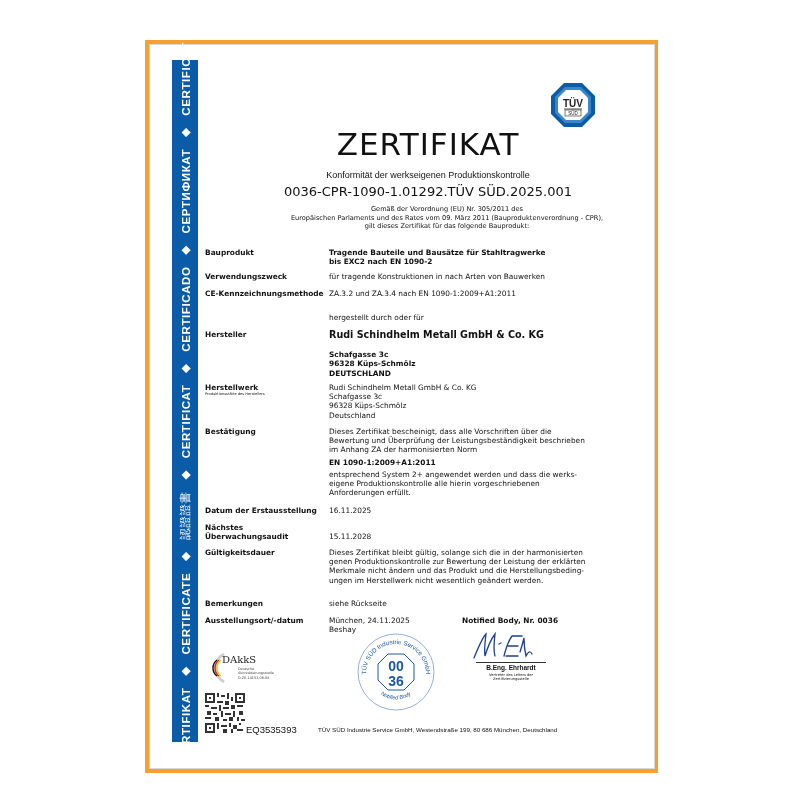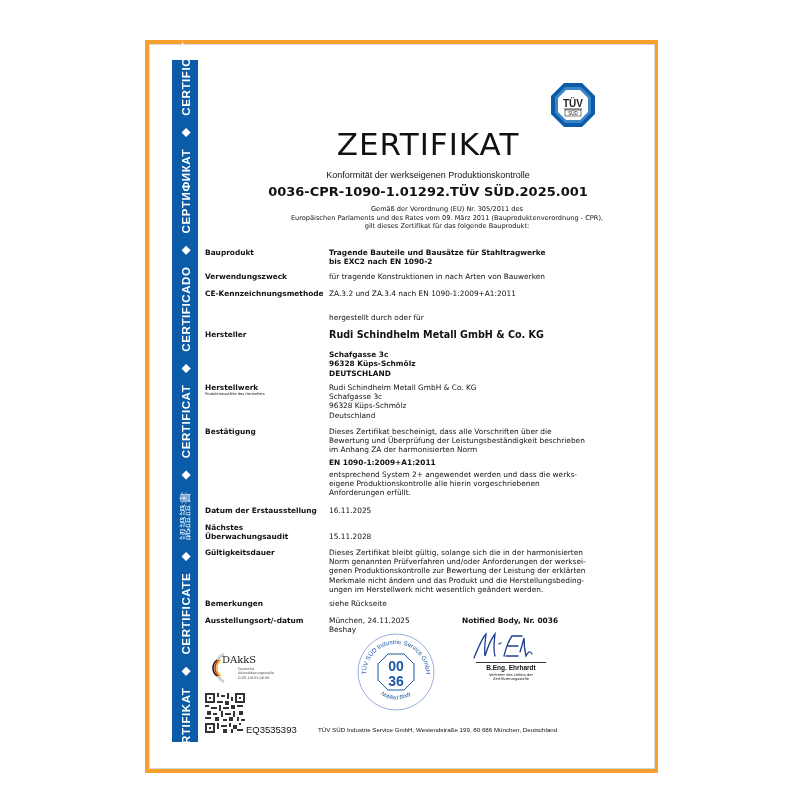--- a/index.html
+++ b/index.html
@@ -31,21 +31,21 @@
   .title {
     position: absolute; left: 198px; width: 460px; top: 126px; text-align: center;
     font-family: "DejaVu Sans", sans-serif; font-size: 31px; letter-spacing: 1px; font-weight: normal;
   }
   .subtitle {
     position: absolute; left: 198px; width: 460px; top: 170px; text-align: center;
     font-size: 9px; font-family: Liberation Sans, sans-serif;
   }
   .certno {
     position: absolute; left: 198px; width: 460px; top: 184px; text-align: center;
-    font-size: 13px; font-weight: bold;
+    font-size: 13px; font-weight: normal;
   }
   .regulation {
     position: absolute; left: 198px; width: 460px; top: 205px; text-align: center;
     font-size: 6.6px; line-height: 8.6px; padding-left: 38px;
   }
 
   .row { position: absolute; left: 205px; width: 420px; font-size: 7.4px; line-height: 9.2px; }
   .row .lbl { position: absolute; left: 0; top: 0; width: 120px; font-weight: bold; }
   .row .lbl small { display: block; font-weight: normal; font-size: 3.6px; line-height: 5px; }
   .row .val { position: absolute; left: 124px; top: 0; width: 290px; }
@@ -183,21 +183,20 @@
     <div>Nächstes</div>
     <div>Überwachungsaudit</div>
   </div>
   <div class="val" style="top:9px;">15.11.2028</div>
 </div>
 
 <div class="row" style="top:548px;">
   <div class="lbl">Gültigkeitsdauer</div>
   <div class="val">
     <div>Dieses Zertifikat bleibt gültig, solange sich die in der harmonisierten</div>
-    <div>Norm genannten Prüfverfahren und/oder Anforderungen der werksei-</div>
     <div>genen Produktionskontrolle zur Bewertung der Leistung der erklärten</div>
     <div>Merkmale nicht ändern und das Produkt und die Herstellungsbeding-</div>
     <div>ungen im Herstellwerk nicht wesentlich geändert werden.</div>
   </div>
 </div>
 
 <div class="row" style="top:599px;">
   <div class="lbl">Bemerkungen</div>
   <div class="val">siehe Rückseite</div>
 </div>

